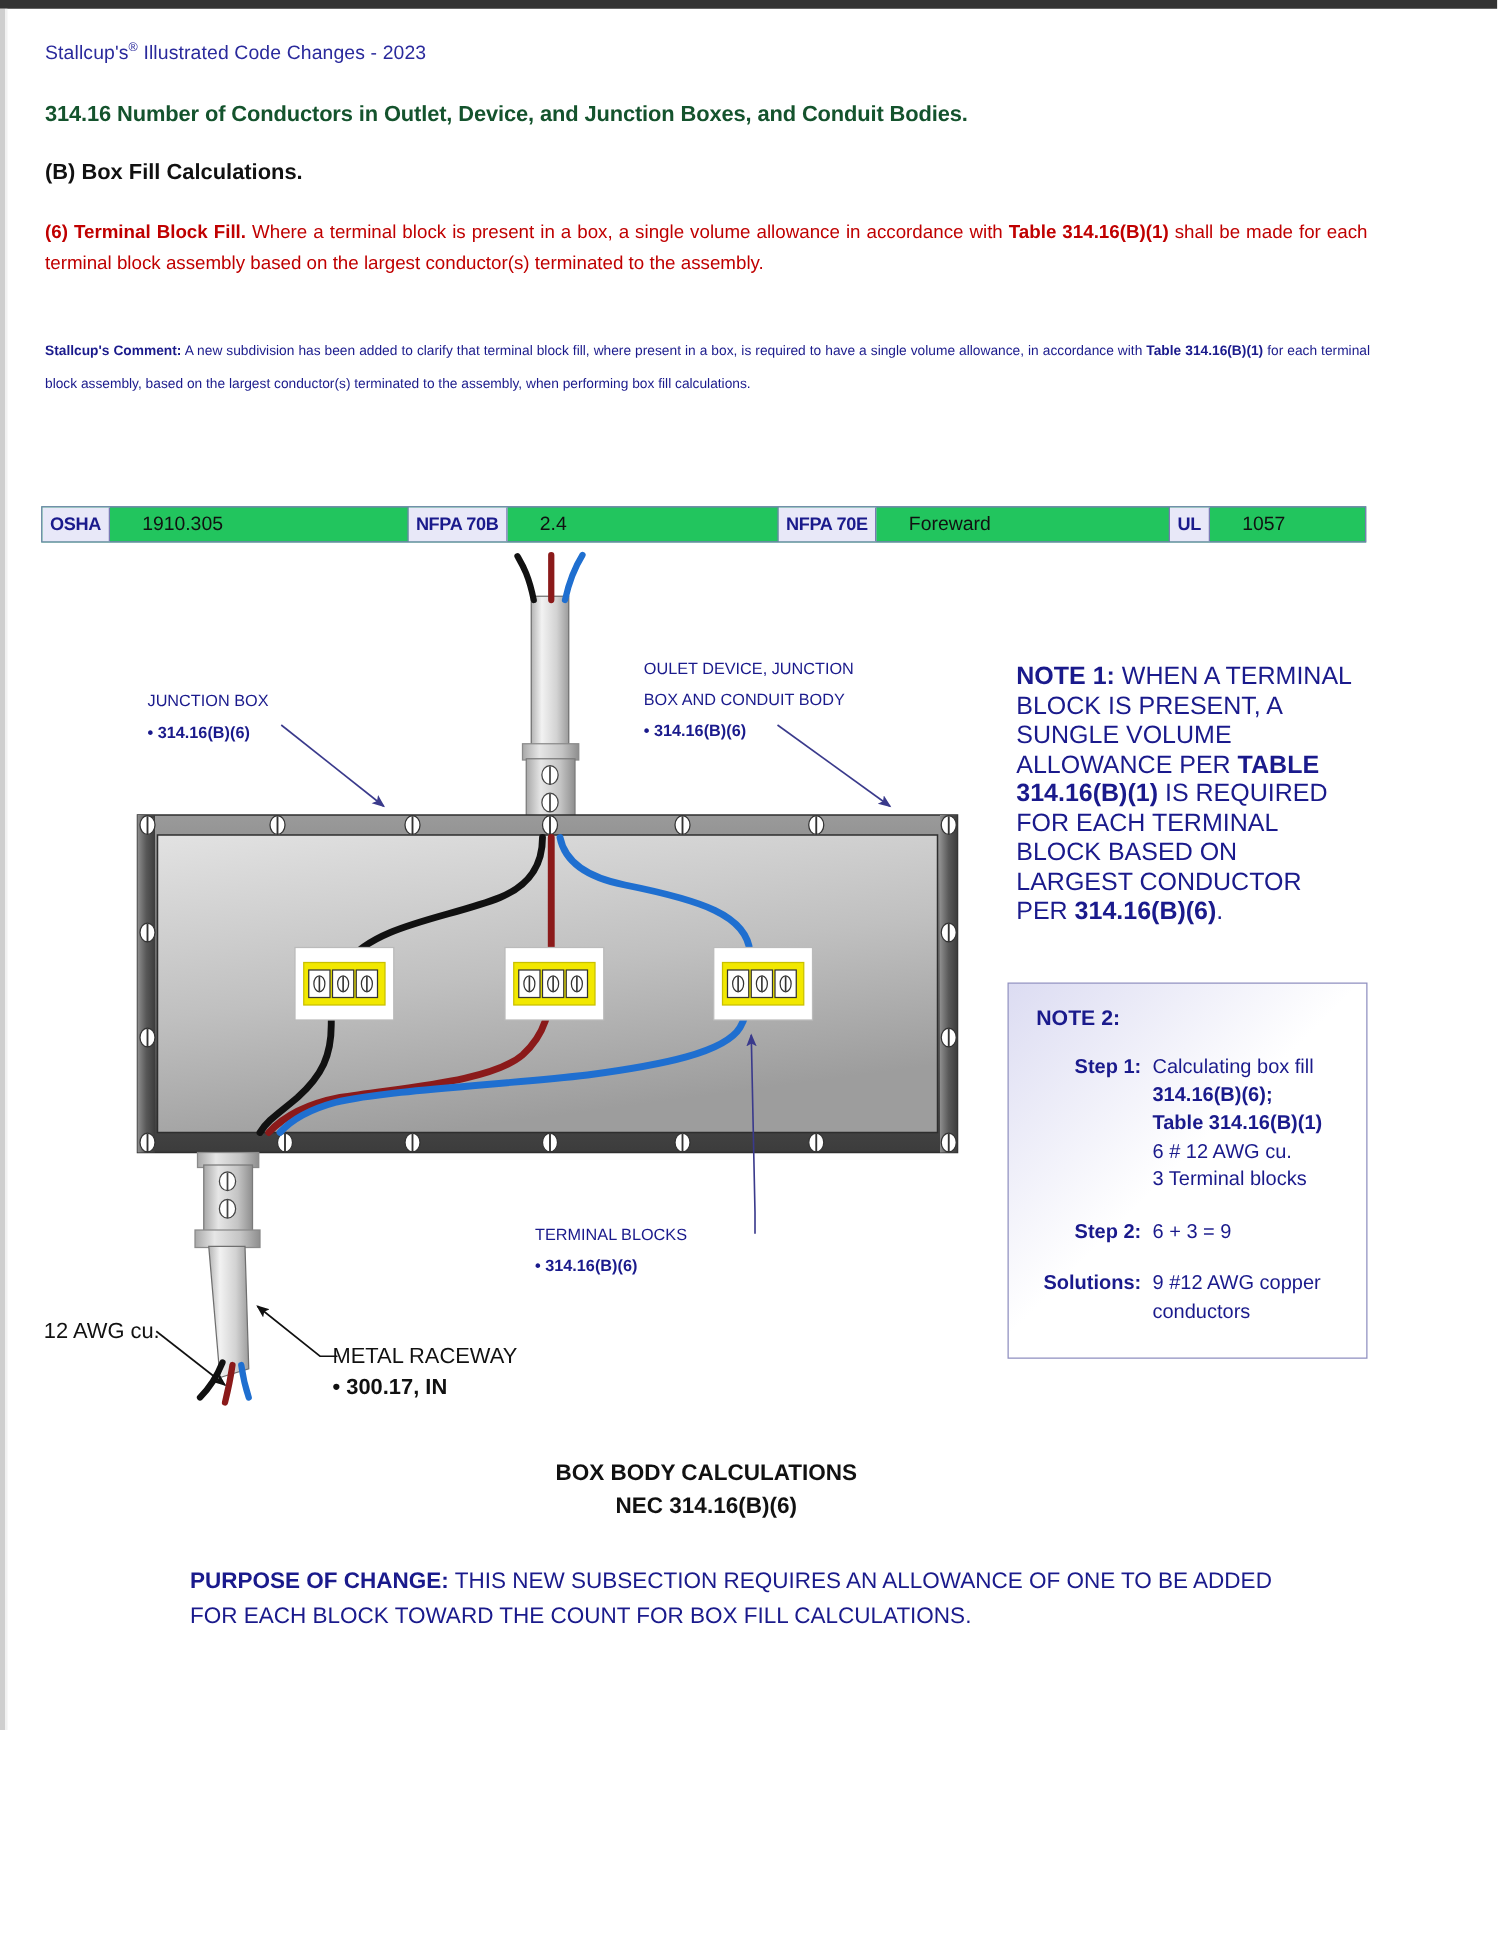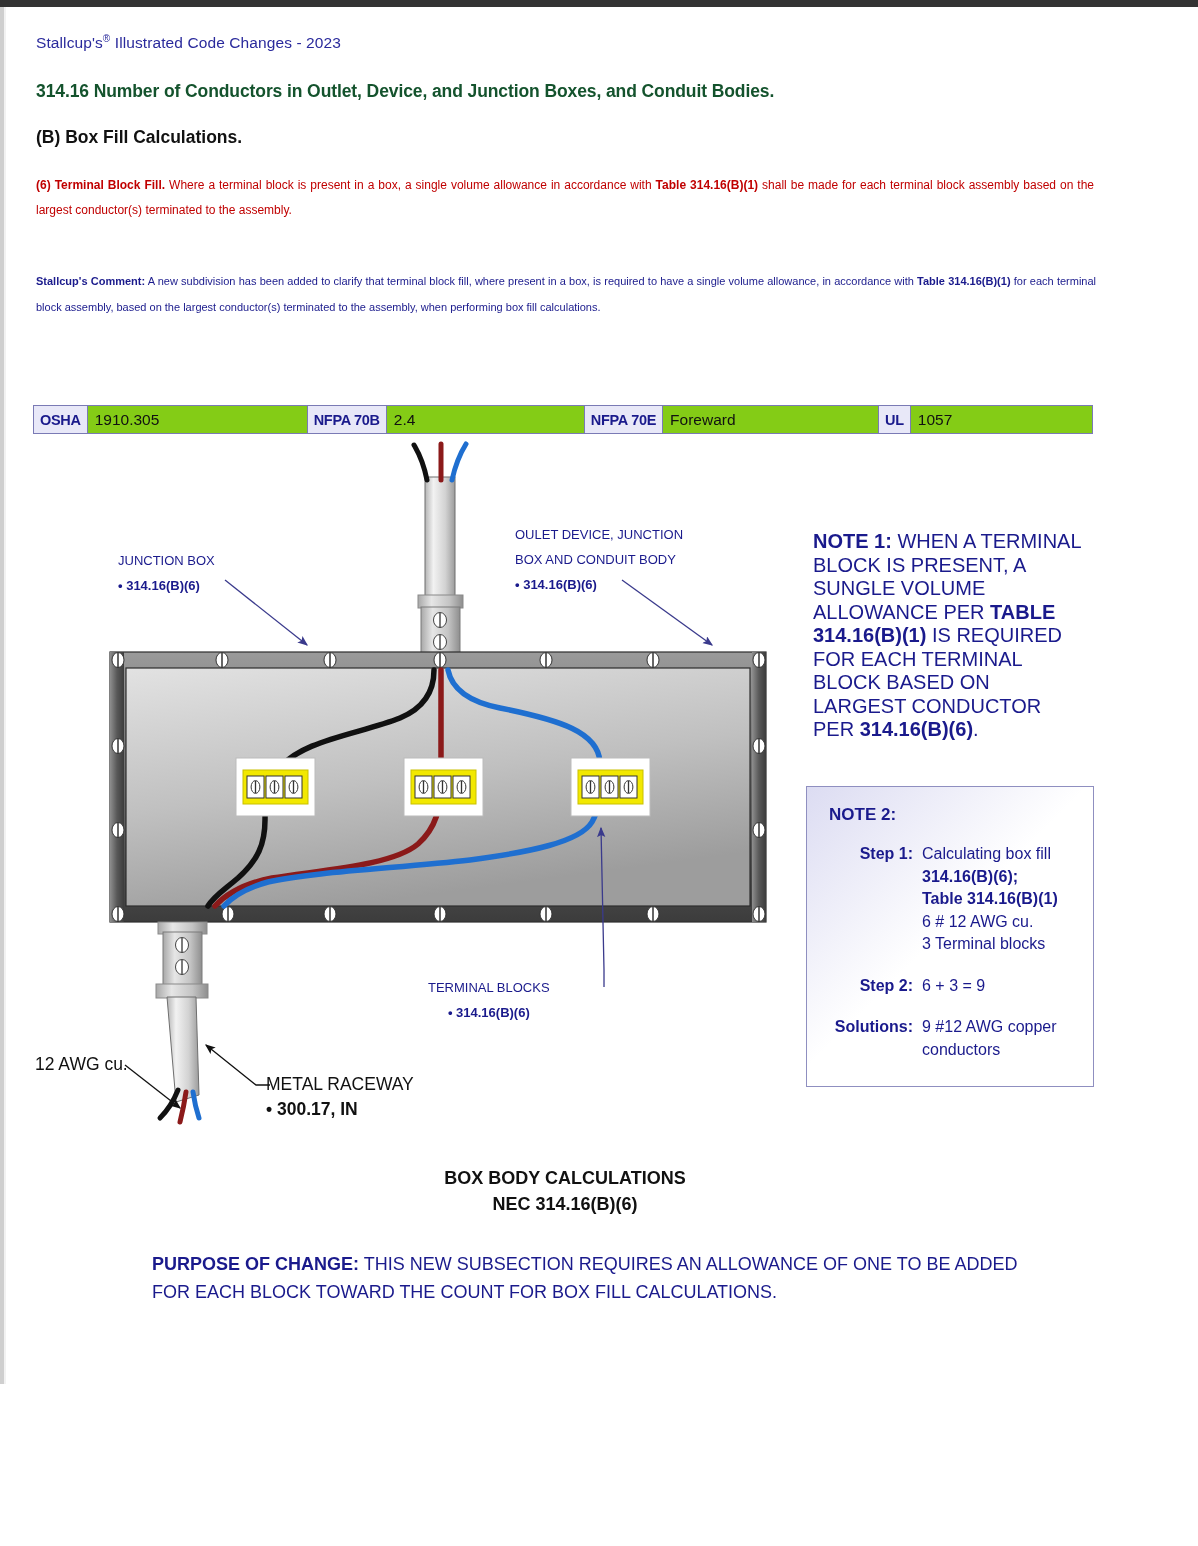--- a/index.html
+++ b/index.html
@@ -61,21 +61,21 @@
     left: 36px; top: 127px;
     font-size: 17.5px;
     font-weight: bold;
     color: #111111;
     white-space: nowrap;
   }
   .para-red {
     position: absolute;
     left: 36px; top: 173px;
     width: 1058px;
-    font-size: 12px;
+    font-size: 15px;
     line-height: 25px;
     color: #c00000;
     text-align: justify;
   }
   .para-red b { font-weight: bold; }
   .para-blue {
     position: absolute;
     left: 36px; top: 269px;
     width: 1060px;
     font-size: 11px;
@@ -87,21 +87,21 @@
 
   
   .refbar {
     position: absolute;
     left: 33px; top: 405px;
     width: 1060px; height: 29px;
     border: 1px solid #7a7ab5;
     box-sizing: border-box;
     display: flex;
     align-items: stretch;
-    background: #84cc16;
+    background: #22c55e;
   }
   .ref-key {
     background: #e8e8f8;
     color: #1a1a8c;
     font-weight: bold;
     font-size: 14.5px;
     display: flex;
     align-items: center;
     justify-content: center;
     padding: 0 6px;
@@ -110,20 +110,21 @@
     letter-spacing: -0.3px;
   }
   .ref-val {
     color: #111111;
     font-size: 15.5px;
     display: flex;
     align-items: center;
     padding-left: 7px;
     border-right: 1px solid #7a7ab5;
     white-space: nowrap;
+    margin-left: 19px;
   }
   .ref-val.last { border-right: none; }
 
   
   .note1 {
     position: absolute;
     left: 813px; top: 530px;
     width: 268px;
     font-size: 20px;
     line-height: 23.5px;
@@ -175,21 +176,21 @@
     position: absolute;
     color: #111111;
     font-size: 17.5px;
     line-height: 25px;
     white-space: nowrap;
   }
   .dlabel-black .code { font-weight: bold; }
 
   .lbl-junction { left: 118px; top: 548px; }
   .lbl-outlet   { left: 515px; top: 522px; }
-  .lbl-terminal { left: 428px; top: 975px; text-align: center; }
+  .lbl-terminal { left: 428px; top: 975px; text-align: left; }
   .lbl-awg      { left: 35px;  top: 1052px; }
   .lbl-raceway  { left: 266px; top: 1072px; }
 
   
   .caption {
     position: absolute;
     left: 0; top: 1165px;
     width: 1130px;
     text-align: center;
     font-size: 18px;

